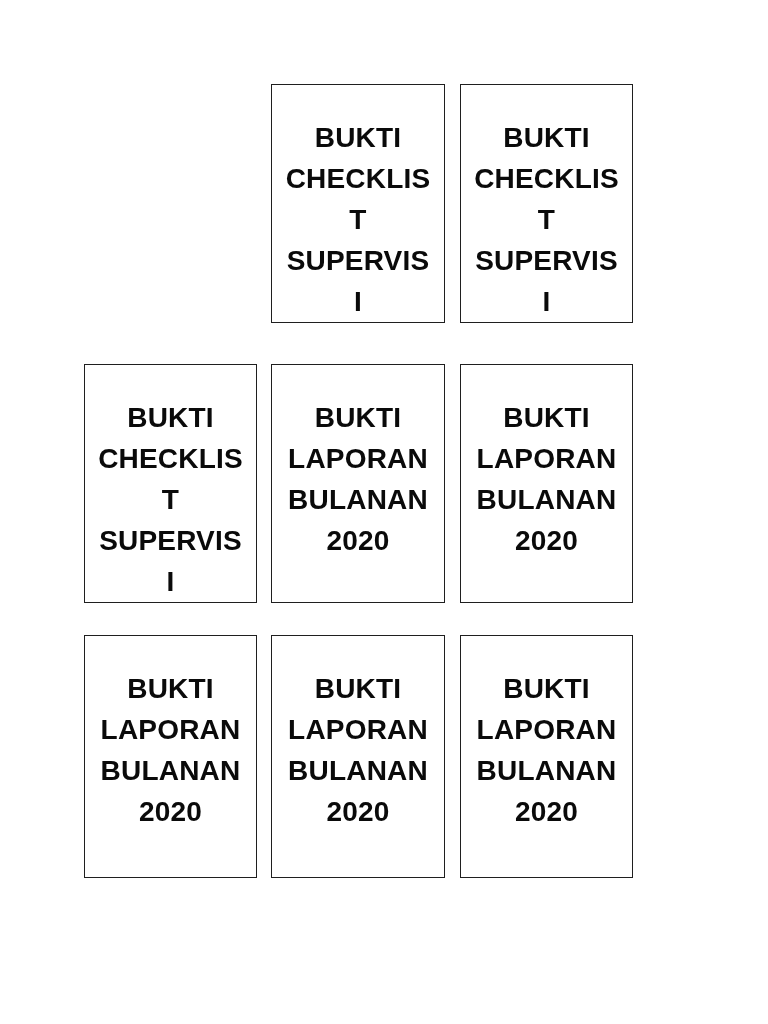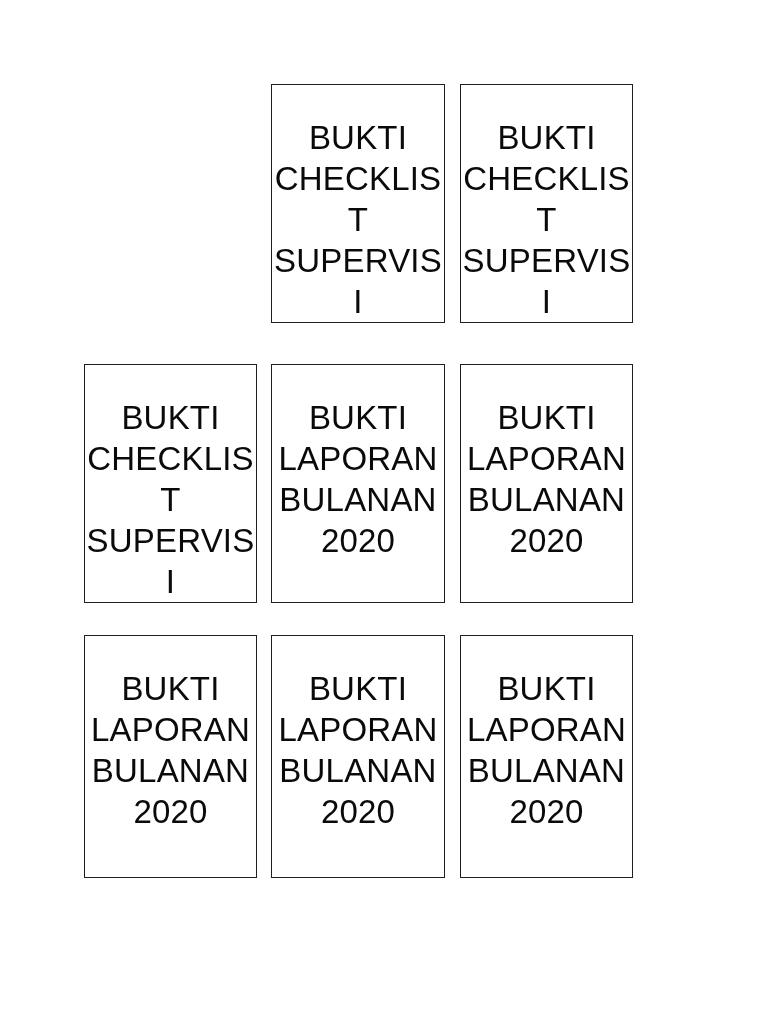--- a/index.html
+++ b/index.html
@@ -18,24 +18,25 @@
   .doc-box {
     position: absolute;
     box-sizing: border-box;
     background: #ffffff;
     border: 1.5px solid #1f1f1f;
     text-align: center;
     padding-top: 32px;
   }
   .doc-box-text {
     white-space: pre-line;
-    font-size: 33px;
+    font-size: 28px;
     line-height: 41px;
     color: #0a0a0a;
     letter-spacing: 0.2px;
+    font-weight: bold;
   }
   
   .pos-r1c2 { left: 271px; top: 84px;  width: 174px; height: 239px; }
   .pos-r1c3 { left: 460px; top: 84px;  width: 173px; height: 239px; }
   .pos-r2c1 { left: 84px;  top: 364px; width: 173px; height: 239px; }
   .pos-r2c2 { left: 271px; top: 364px; width: 174px; height: 239px; }
   .pos-r2c3 { left: 460px; top: 364px; width: 173px; height: 239px; }
   .pos-r3c1 { left: 84px;  top: 635px; width: 173px; height: 243px; }
   .pos-r3c2 { left: 271px; top: 635px; width: 174px; height: 243px; }
   .pos-r3c3 { left: 460px; top: 635px; width: 173px; height: 243px; }

